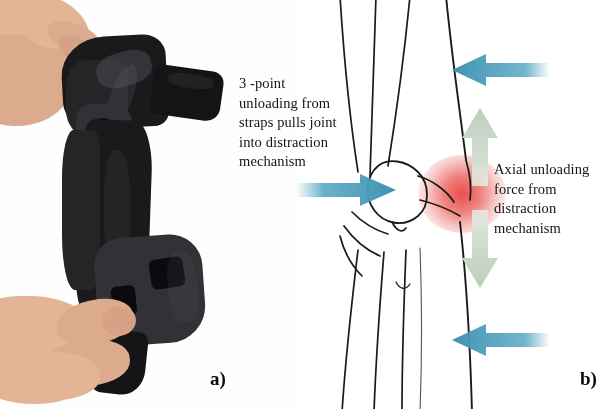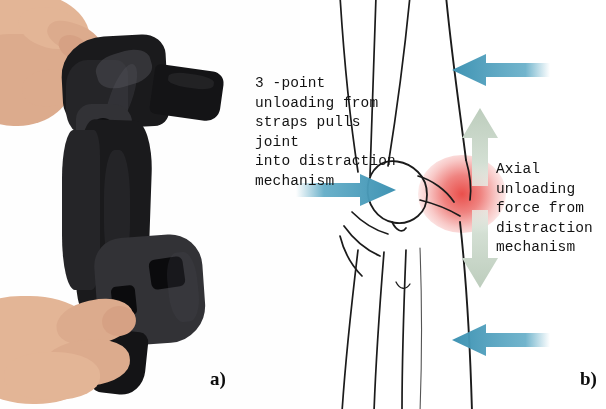--- a/index.html
+++ b/index.html
@@ -25,22 +25,22 @@
   .panel-b{position:absolute;left:300px;top:0;width:306px;height:409px;background:#fff;}
   .leg-svg{position:absolute;left:0;top:0;width:306px;height:409px;}
 
   .redglow{position:absolute;border-radius:50%;
     background:radial-gradient(circle,rgba(232,70,66,.95) 0%,rgba(234,90,86,.75) 32%,
                rgba(238,120,116,.40) 58%,rgba(244,170,168,.12) 80%,rgba(255,255,255,0) 100%);}
 
   .arrow-blue,.arrow-green{position:absolute;}
 
   
-  .txt{position:absolute;font-family:Liberation Mono, monospace;
-       font-size:14.5px;line-height:19.5px;color:#131313;letter-spacing:.1px;white-space:pre-line;margin-left:16px;}
+  .txt{position:absolute;font-family:Liberation Serif, serif;
+       font-size:14.5px;line-height:19.5px;color:#131313;letter-spacing:.1px;white-space:pre-line;}
   .panel-label{position:absolute;font-family:"Liberation Serif",serif;
        font-weight:bold;font-size:19px;color:#0d0d0d;}
 </style>
 </head>
 <body>
 
 <div id="figure">
 
   <div class="panel-a">
 
@@ -182,18 +182,18 @@
 
     <div class="panel-label" style="left:280px;top:368px;">b)</div>
   </div>
 
   <div class="txt" style="left:239px;top:74px;width:150px;">3 -point
 unloading  from
 straps pulls joint
 into distraction
 mechanism</div>
 
-  <div class="txt" style="left:480px;top:160px;width:112px;">Axial unloading
+  <div class="txt" style="left:494px;top:160px;width:112px;">Axial unloading
 force from
 distraction
 mechanism</div>
 
 </div>
 
 </body></html>

